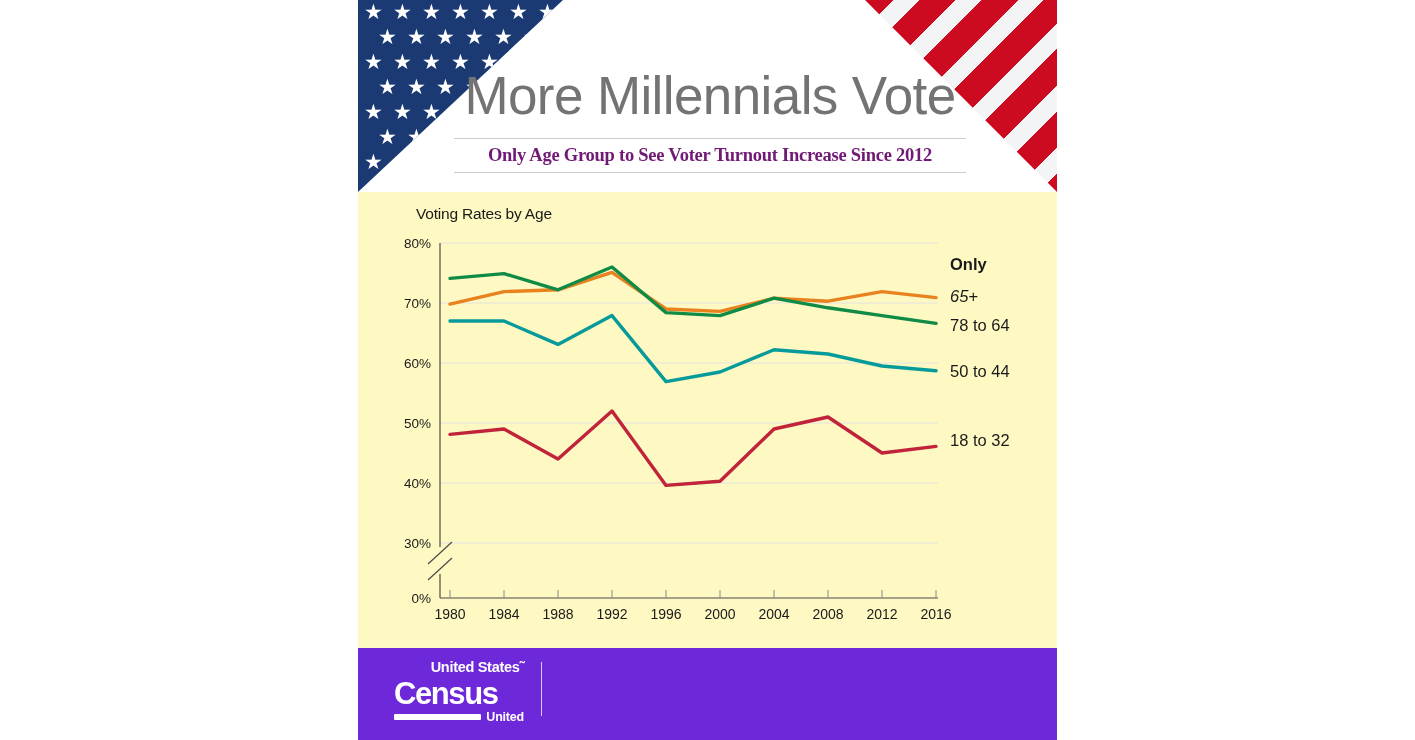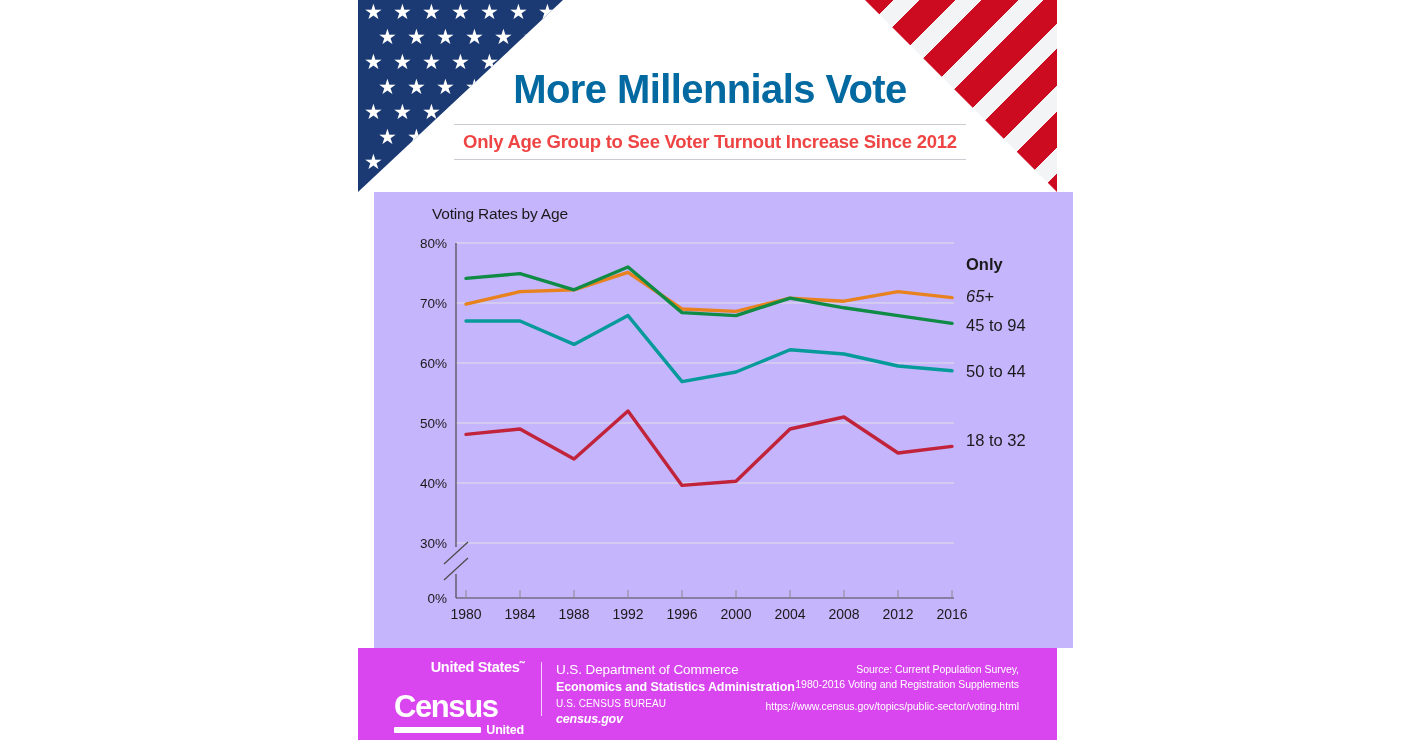--- a/index.html
+++ b/index.html
@@ -55,38 +55,38 @@
     position: absolute; right: -4px; top: 0; width: 210px; height: 202px;
     clip-path: polygon(210px 0, 210px 202px, 10px 0);
     background: rgba(0,0,0,0.15);
     filter: blur(3px);
     z-index: -1;
   }
   #title-wrap {
     position: absolute; left: 96px; top: 68px; width: 512px; text-align: center;
   }
   #main-title {
-    font-size: 40px; font-weight: bold; color: #0369a1;
+    font-size: 53px; font-weight: normal; color: #737373;
     letter-spacing: -0.6px; line-height: 1.05;
     font-family: "Liberation Sans", sans-serif;
   }
   #sub-rule-top {
     width: 512px; height: 1px; background: #c9ccd1; margin-top: 14px;
   }
   #subtitle {
-    font-size: 18.5px; font-weight: bold; color: #ef4444;
+    font-size: 18.5px; font-weight: bold; color: #701a75;
     padding: 6px 0 6px 0; letter-spacing: -0.25px; white-space: nowrap;
-    font-family: Liberation Sans, sans-serif;
+    font-family: Liberation Serif, serif;
   }
   #sub-rule-bot { width: 512px; height: 1px; background: #c9ccd1; }
 
   
   #chart-block {
-    position: absolute; left: 16px; top: 192px; width: 699px; height: 456px;
-    background: #c4b5fd;
+    position: absolute; left: 0; top: 192px; width: 699px; height: 456px;
+    background: #fef9c3;
   }
   #chart-title {
     position: absolute; left: 58px; top: 13px;
     font-size: 15.5px; color: #1a1a1a; font-weight: normal;
     letter-spacing: -0.2px;
   }
   #plot-svg { position: absolute; left: 0; top: 0; }
 
   .ytick-label {
     font-size: 13.5px; fill: #1a1a1a;
@@ -99,33 +99,33 @@
   .legend-head {
     position: absolute; font-size: 16.5px; font-weight: bold; color: #1a1a1a;
   }
   .legend-item {
     position: absolute; font-size: 16.5px; color: #1a1a1a; white-space: nowrap;
   }
 
   
   #footer {
     position: absolute; left: 0; top: 648px; width: 699px; height: 92px;
-    background: #d946ef;
+    background: #6d28d9;
   }
   #logo-area {
     position: absolute; left: 36px; top: 12px; width: 130px; height: 56px;
     color: #fff;
   }
   #logo-us {
     font-size: 14.5px; font-weight: bold; text-align: right;
     letter-spacing: -0.3px; line-height: 1;
   }
   #logo-census {
     font-size: 31px; font-weight: bold; letter-spacing: -1.4px;
-    line-height: 0.92; margin-top: 18px;
+    line-height: 0.92; margin-top: 5px;
   }
   #logo-bottomrow {
     display: flex; align-items: center; gap: 5px; margin-top: 2px;
   }
   #logo-bar { flex: 1; height: 6px; background: #ffffff; border-radius: 1px; }
   #logo-bureau { font-size: 12.5px; font-weight: bold; letter-spacing: -0.2px; }
   #logo-divider {
     position: absolute; left: 183px; top: 14px; width: 1px; height: 54px;
     background: rgba(255,255,255,0.75);
   }
@@ -258,42 +258,31 @@
           <text x="524" y="427" text-anchor="middle" class="xtick-label">2012</text>
           <line x1="578" y1="406" x2="578" y2="398" stroke="#8a8a8a" stroke-width="1"></line>
           <text x="578" y="427" text-anchor="middle" class="xtick-label">2016</text>
           <polyline points="92.00,112.20 146.00,99.60 200.00,97.80 254.00,80.40 308.00,117.00 362.00,119.40 416.00,106.20 470.00,109.20 524.00,99.60 578.00,105.60" fill="none" stroke="#e8821e" stroke-width="3.4" stroke-linejoin="round" stroke-linecap="round"></polyline>
           <polyline points="92.00,86.40 146.00,81.60 200.00,97.80 254.00,75.00 308.00,120.60 362.00,123.60 416.00,106.20 470.00,115.80 524.00,123.60 578.00,131.40" fill="none" stroke="#0f8b45" stroke-width="3.4" stroke-linejoin="round" stroke-linecap="round"></polyline>
           <polyline points="92.00,129.00 146.00,129.00 200.00,152.40 254.00,123.60 308.00,189.60 362.00,180.00 416.00,157.80 470.00,162.00 524.00,174.00 578.00,178.80" fill="none" stroke="#079a9a" stroke-width="3.4" stroke-linejoin="round" stroke-linecap="round"></polyline>
           <polyline points="92.00,242.40 146.00,237.00 200.00,267.00 254.00,219.00 308.00,293.40 362.00,289.20 416.00,237.00 470.00,225.00 524.00,261.00 578.00,254.40" fill="none" stroke="#c0233a" stroke-width="3.4" stroke-linejoin="round" stroke-linecap="round"></polyline>
         </svg>
       <div class="legend-head" style="left:592px; top:63px;">Only</div>
       <div class="legend-item" style="left:592px; top:95px;font-style:italic;">65+</div>
-      <div class="legend-item" style="left:592px; top:124px;">45 to 94</div>
+      <div class="legend-item" style="left:592px; top:124px;">78 to 64</div>
       <div class="legend-item" style="left:592px; top:170px;">50 to 44</div>
       <div class="legend-item" style="left:592px; top:239px;">18 to 32</div>
     </div>
 
     <div id="footer">
       <div id="logo-area">
         <div id="logo-us">United States˜</div>
         <div id="logo-census">Census</div>
         <div id="logo-bottomrow">
           <div id="logo-bar"></div>
           <div id="logo-bureau">United</div>
         </div>
       </div>
       <div id="logo-divider"></div>
-      <div id="dept-block">
-        <div id="dept-1">U.S. Department of Commerce</div>
-        <div id="dept-2">Economics and Statistics Administration</div>
-        <div id="dept-3">U.S. CENSUS BUREAU</div>
-        <div id="dept-4">census.gov</div>
-      </div>
-      <div id="source-block">
-        <div class="src-line">Source: Current Population Survey,</div>
-        <div class="src-line">1980-2016 Voting and Registration Supplements</div>
-        <div id="src-url">https://www.census.gov/topics/public-sector/voting.html</div>
-      </div>
     </div>
 
   </div>
 </div>
 
 </body></html>

